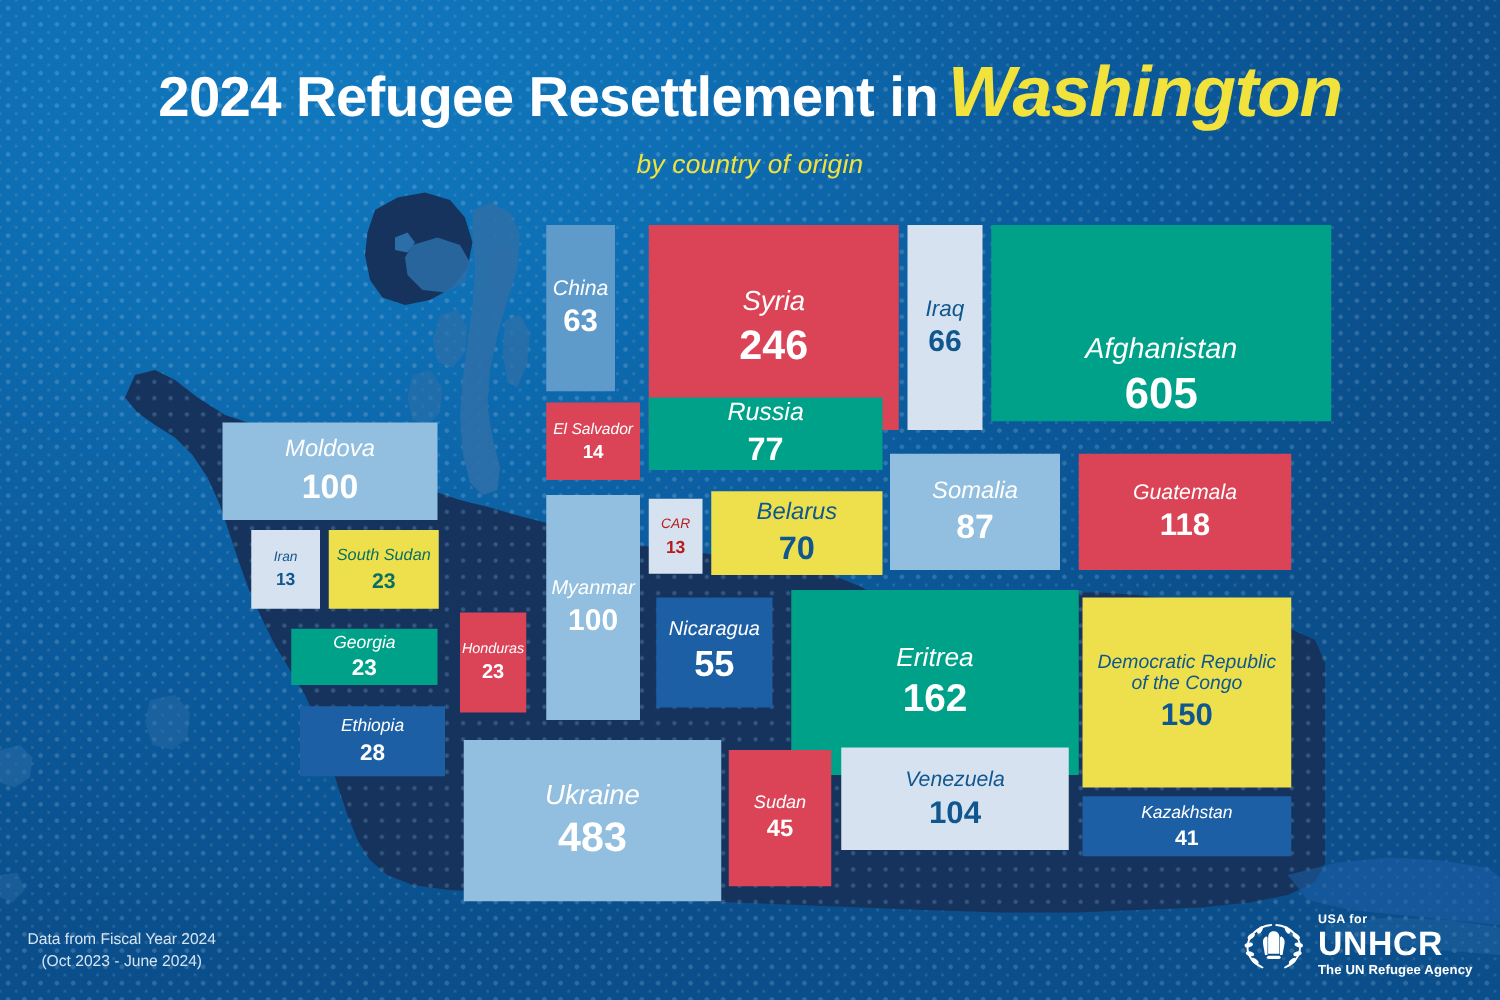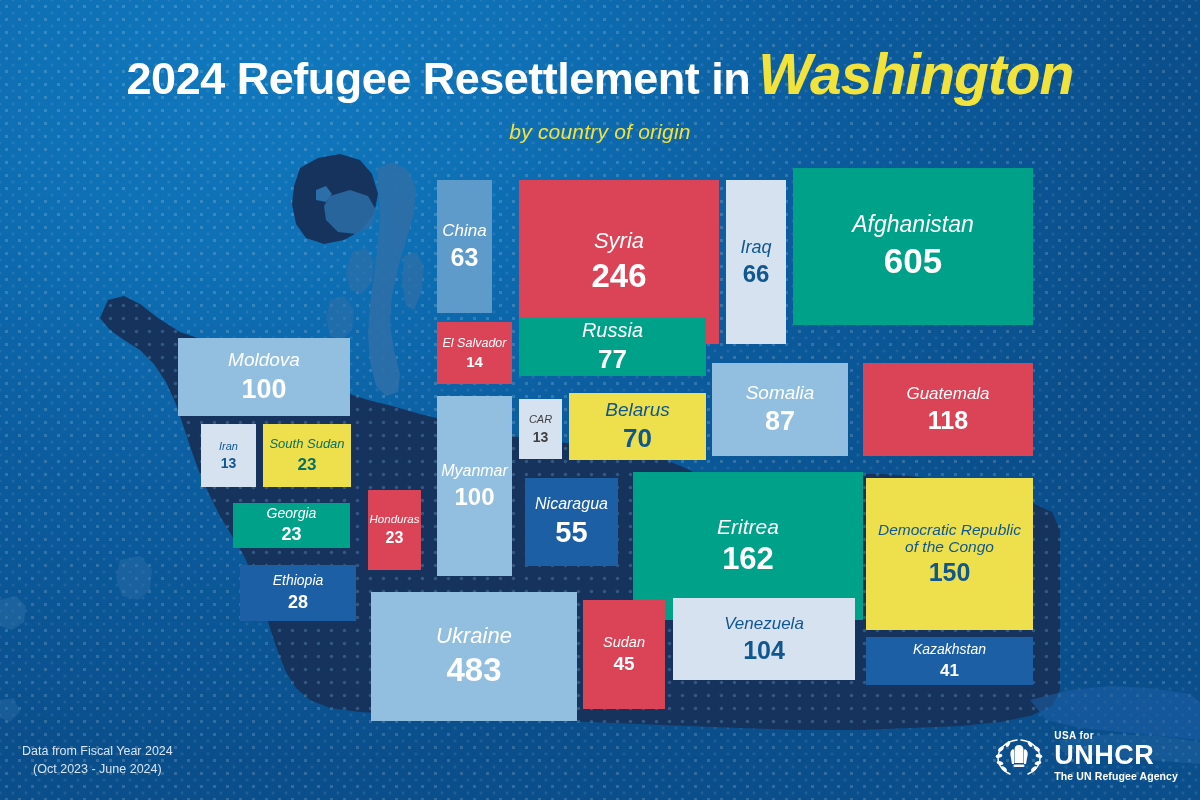--- a/index.html
+++ b/index.html
@@ -235,21 +235,21 @@
         <div class="cval" style="font-size: 25px;">63</div>
       </div>
       <div class="cell" style="left: 519px; top: 180px; width: 200px; height: 164px; background: rgb(219, 68, 87); color: rgb(255, 255, 255);">
         <div class="cname" style="font-size: 22px;">Syria</div>
         <div class="cval" style="font-size: 33px;">246</div>
       </div>
       <div class="cell" style="left: 726px; top: 180px; width: 60px; height: 164px; background: rgb(214, 226, 239); color: rgb(16, 87, 143);">
         <div class="cname" style="font-size: 18px;">Iraq</div>
         <div class="cval" style="font-size: 24px;">66</div>
       </div>
-      <div class="cell" style="left: 793px; top: 168px; width: 240px; height: 157px; background: rgb(0, 161, 137); color: rgb(255, 255, 255);">
+      <div class="cell" style="left: 793px; top: 180px; width: 272px; height: 157px; background: rgb(0, 161, 137); color: rgb(255, 255, 255); justify-content: flex-end;">
         <div class="cname" style="font-size: 23px;">Afghanistan</div>
         <div class="cval" style="font-size: 35px;">605</div>
       </div>
       <div class="cell" style="left: 178px; top: 338px; width: 172px; height: 78px; background: rgb(146, 191, 223); color: rgb(255, 255, 255);">
         <div class="cname" style="font-size: 19px;">Moldova</div>
         <div class="cval" style="font-size: 27px;">100</div>
       </div>
       <div class="cell" style="left: 437px; top: 322px; width: 75px; height: 62px; background: rgb(219, 68, 87); color: rgb(255, 255, 255);">
         <div class="cname" style="font-size: 12.5px;">El Salvador</div>
         <div class="cval" style="font-size: 15px;">14</div>
@@ -267,21 +267,21 @@
         <div class="cval" style="font-size: 25px;">118</div>
       </div>
       <div class="cell" style="left: 201px; top: 424px; width: 55px; height: 63px; background: rgb(214, 226, 239); color: rgb(16, 87, 143);">
         <div class="cname" style="font-size: 11px;">Iran</div>
         <div class="cval" style="font-size: 14px;">13</div>
       </div>
       <div class="cell" style="left: 263px; top: 424px; width: 88px; height: 63px; background: rgb(237, 224, 76); color: rgb(10, 110, 98);">
         <div class="cname" style="font-size: 13px;">South Sudan</div>
         <div class="cval" style="font-size: 17px;">23</div>
       </div>
-      <div class="cell" style="left: 519px; top: 399px; width: 43px; height: 60px; background: rgb(214, 226, 239); color: #404040;">
+      <div class="cell" style="left: 519px; top: 399px; width: 43px; height: 60px; background: rgb(214, 226, 239); color: #b91c1c;">
         <div class="cname" style="font-size: 11px;">CAR</div>
         <div class="cval" style="font-size: 14px;">13</div>
       </div>
       <div class="cell" style="left: 569px; top: 393px; width: 137px; height: 67px; background: rgb(237, 224, 76); color: rgb(16, 87, 143);">
         <div class="cname" style="font-size: 19px;">Belarus</div>
         <div class="cval" style="font-size: 26px;">70</div>
       </div>
       <div class="cell" style="left: 437px; top: 396px; width: 75px; height: 180px; background: rgb(146, 191, 223); color: rgb(255, 255, 255);">
         <div class="cname" style="font-size: 16px;">Myanmar</div>
         <div class="cval" style="font-size: 24px;">100</div>

